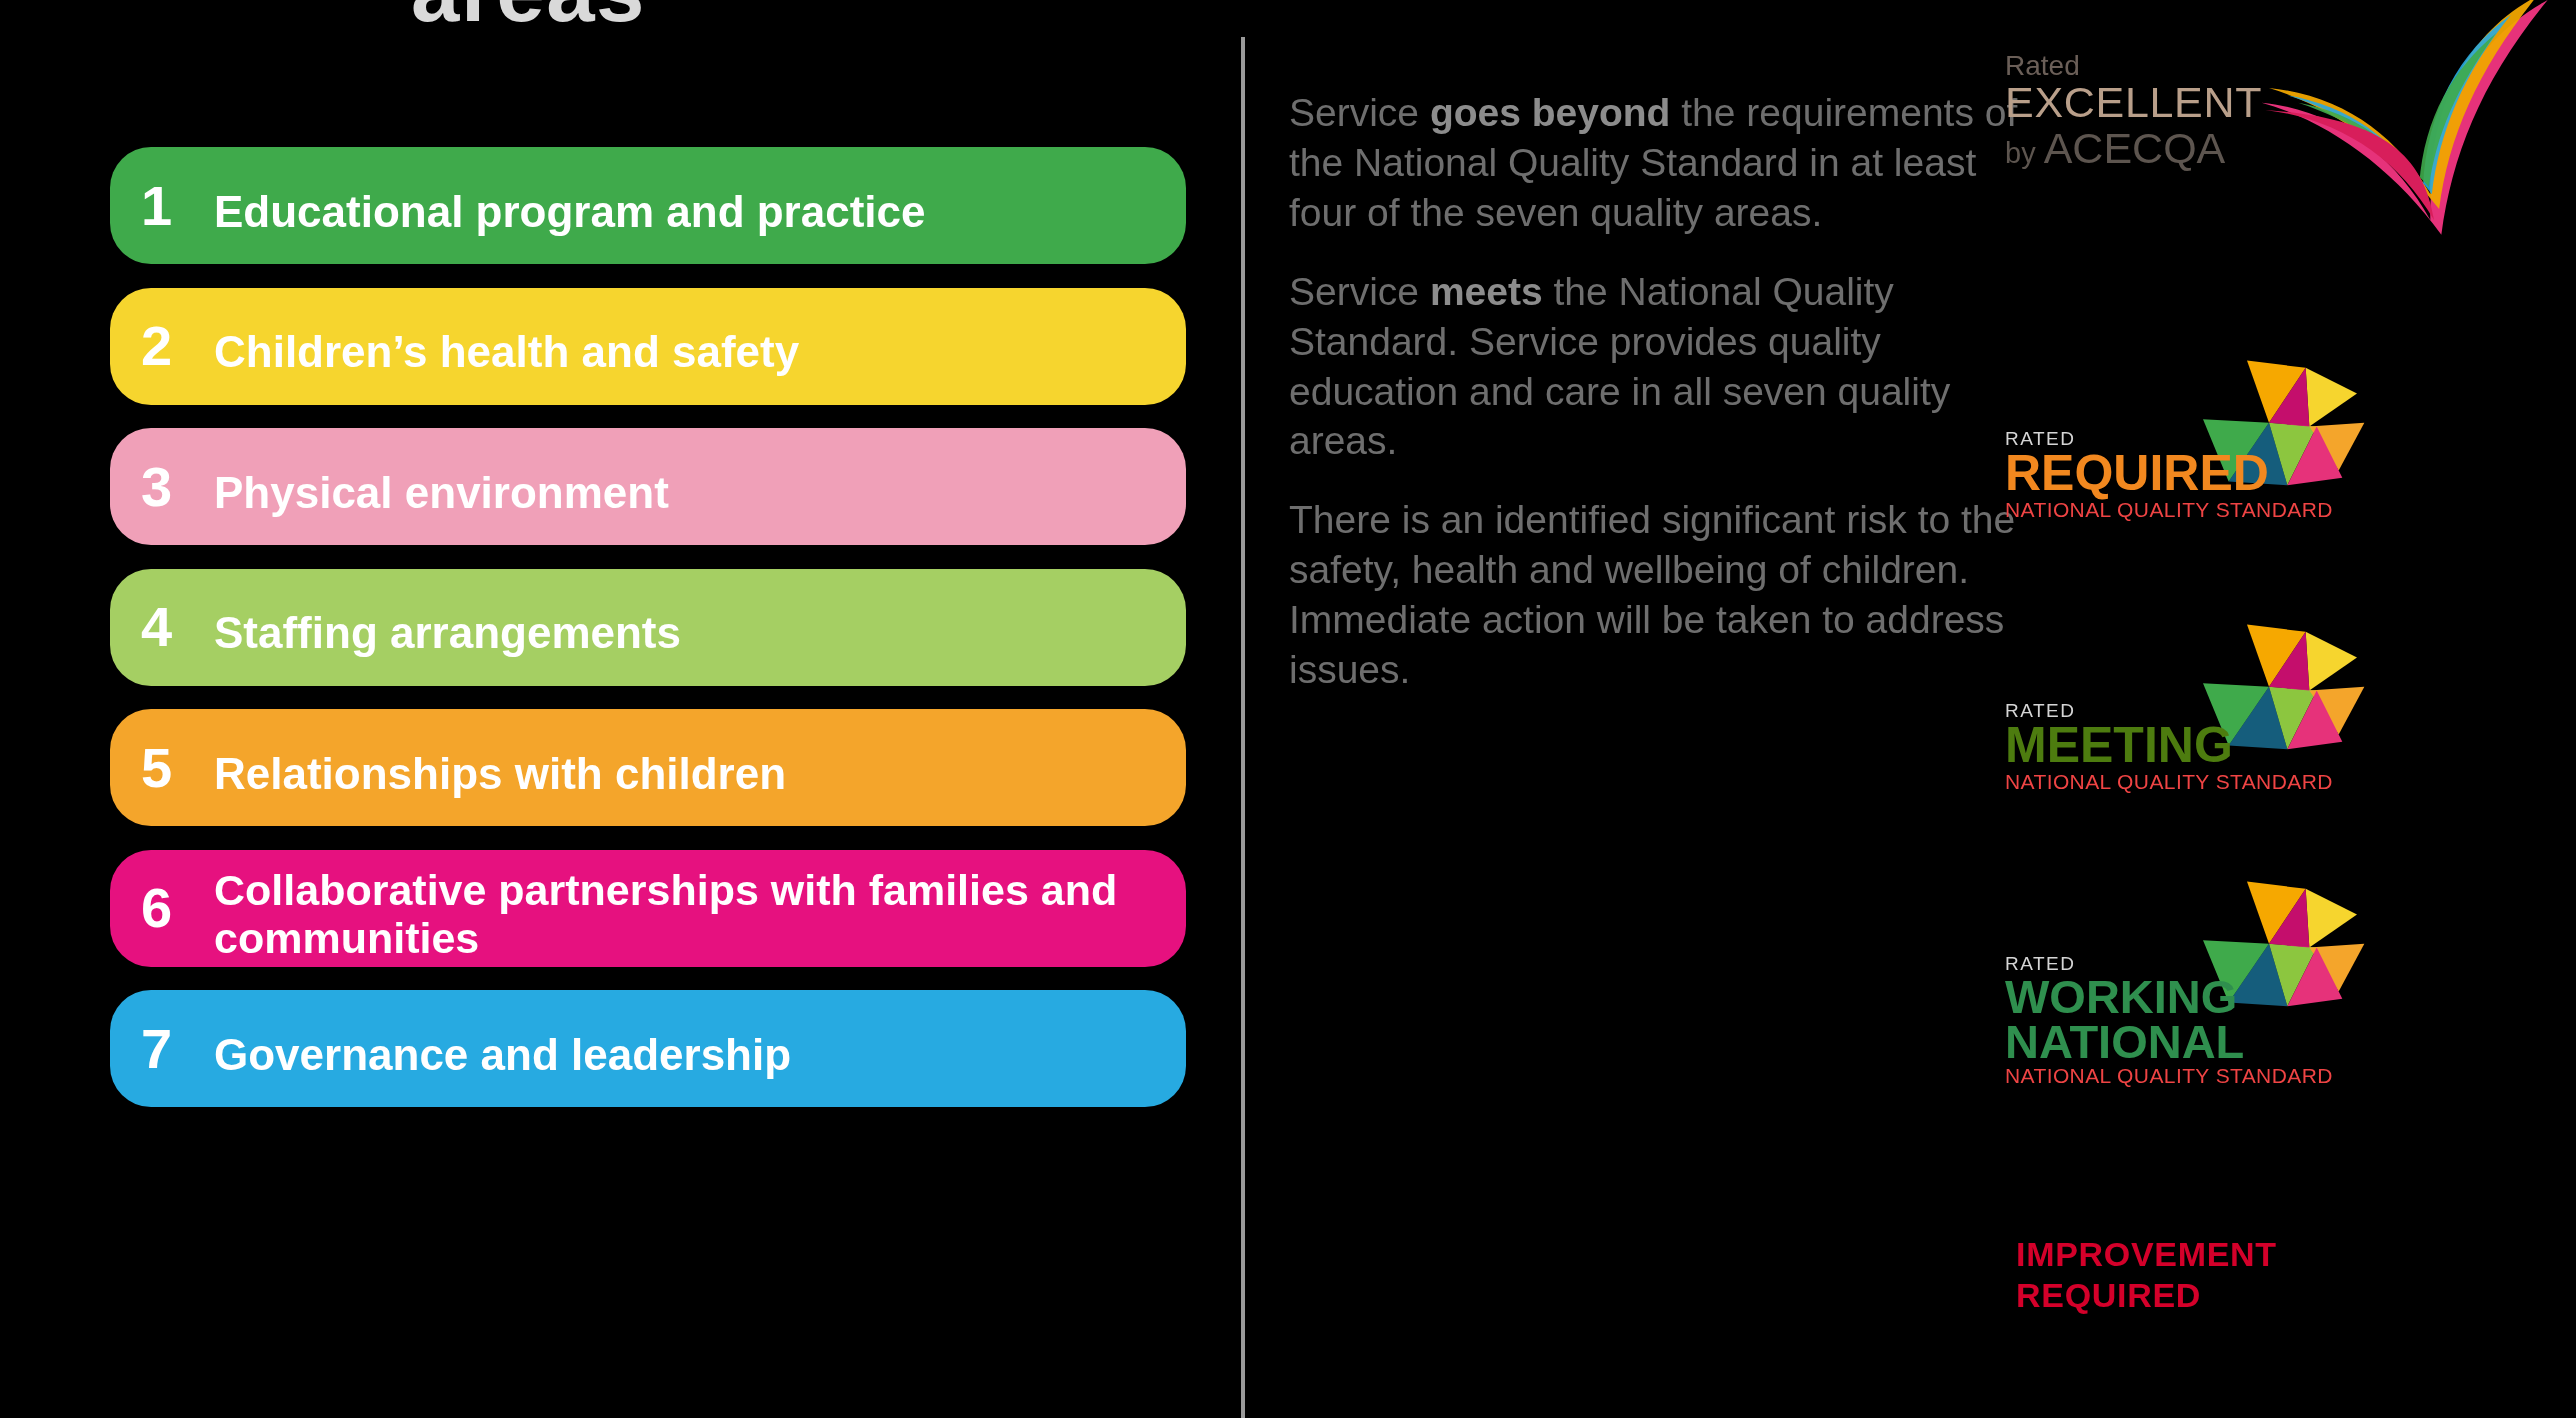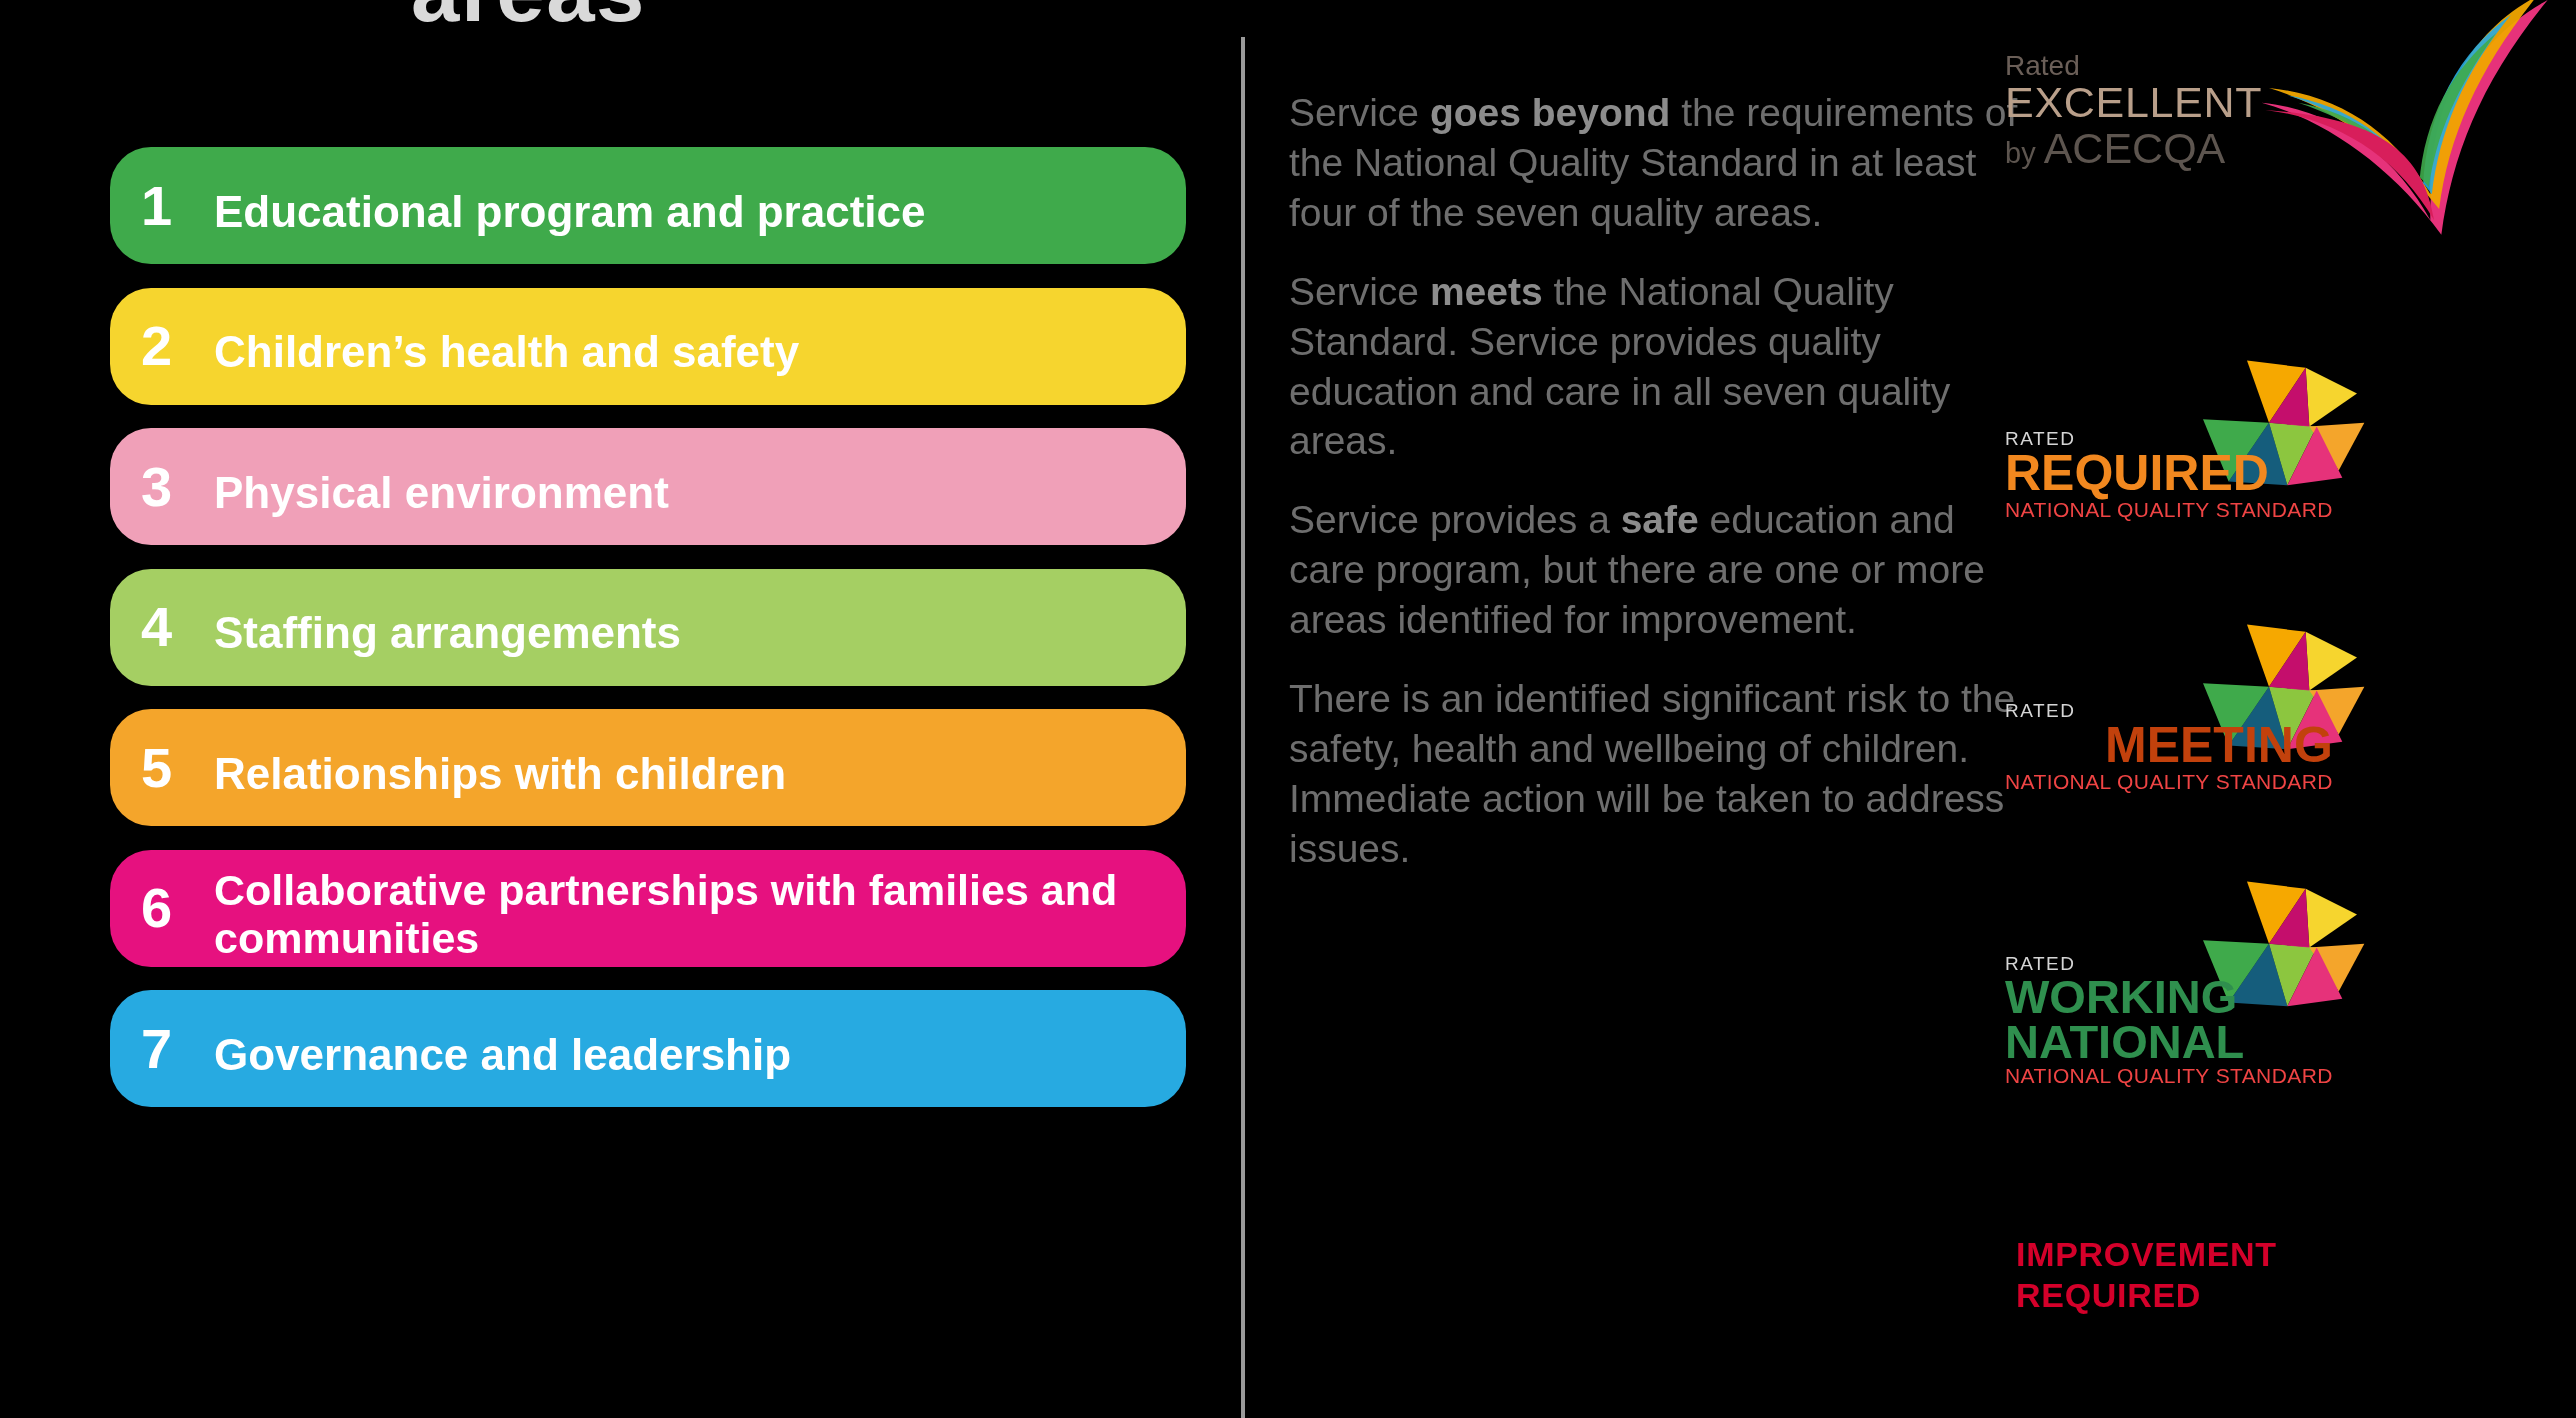--- a/index.html
+++ b/index.html
@@ -131,21 +131,21 @@
   .nqs-badge .sub {
     font-size: 21px;
     letter-spacing: 0.4px;
     color: #ef4444;
   }
 
   #badge-exceeding { top: 360px; left: 0px; width: 558px; height: 198px; }
   #badge-exceeding .word { font-size: 50px; color: #f2881f; }
 
   #badge-meeting { top: 632px; left: 0px; width: 558px; height: 198px; }
-  #badge-meeting .word { font-size: 50px; color: #c2410c; text-align: right; }
+  #badge-meeting .word { font-size: 50px; color: #4d7c0f; }
 
   #badge-working { top: 896px; left: 0px; width: 558px; height: 242px; }
   #badge-working .word { font-size: 47px; color: #2f8f4e; }
 
   #badge-sir {
     top: 1234px;
     left: 11px;
     width: 514px;
     color: #d4002a;
     font-weight: bold;
@@ -192,21 +192,20 @@
       <div class="qa-num">7</div>
       <div class="qa-label">Governance and leadership</div>
     </div>
   </div>
 
 <div id="divider"></div>
 
 <div id="ratings-text">
     <div class="rating-desc"><span>Service </span><b>goes beyond</b><span> the requirements of the National Quality Standard in at least four of the seven quality areas.</span></div>
     <div class="rating-desc"><span>Service </span><b>meets</b><span> the National Quality Standard. Service provides quality education and care in all seven quality areas.</span></div>
-    <div class="rating-desc"><span>Service provides a </span><b>safe</b><span> education and care program, but there are one or more areas identified for improvement.</span></div>
     <div class="rating-desc"><span>There is an identified significant risk to the safety, health and wellbeing of children. Immediate action will be taken to address issues.</span></div>
   </div>
 
 <div id="badges">
 
   <div class="badge" id="badge-excellent">
     <svg class="badge-art" width="308" height="242" viewBox="0 0 420 330" style="left:242px; top:-22px;">
       <path d="M20 140 C120 150 200 210 250 300 C250 170 300 60 410 0 C320 110 280 210 265 320 C200 230 110 165 20 140 Z" fill="#e6327a"></path>
       <path d="M30 120 C130 130 205 185 250 265 C250 145 300 45 395 -5 C315 95 275 185 262 285 C200 205 115 145 30 120 Z" fill="#f0a500" opacity="0.95"></path>
       <path d="M55 130 C140 145 200 190 240 255 C245 150 290 70 360 20 C295 100 262 180 252 265 C205 200 135 155 55 130 Z" fill="#27aae1" opacity="0.9"></path>

